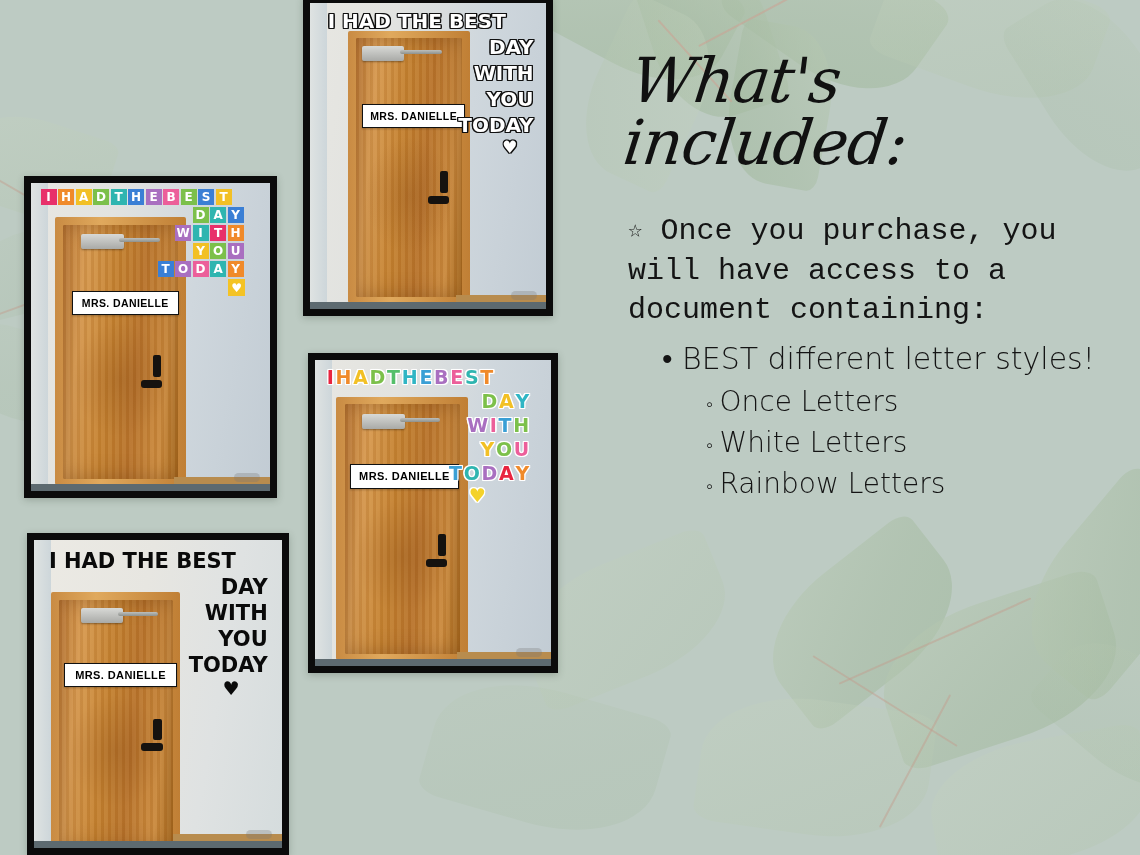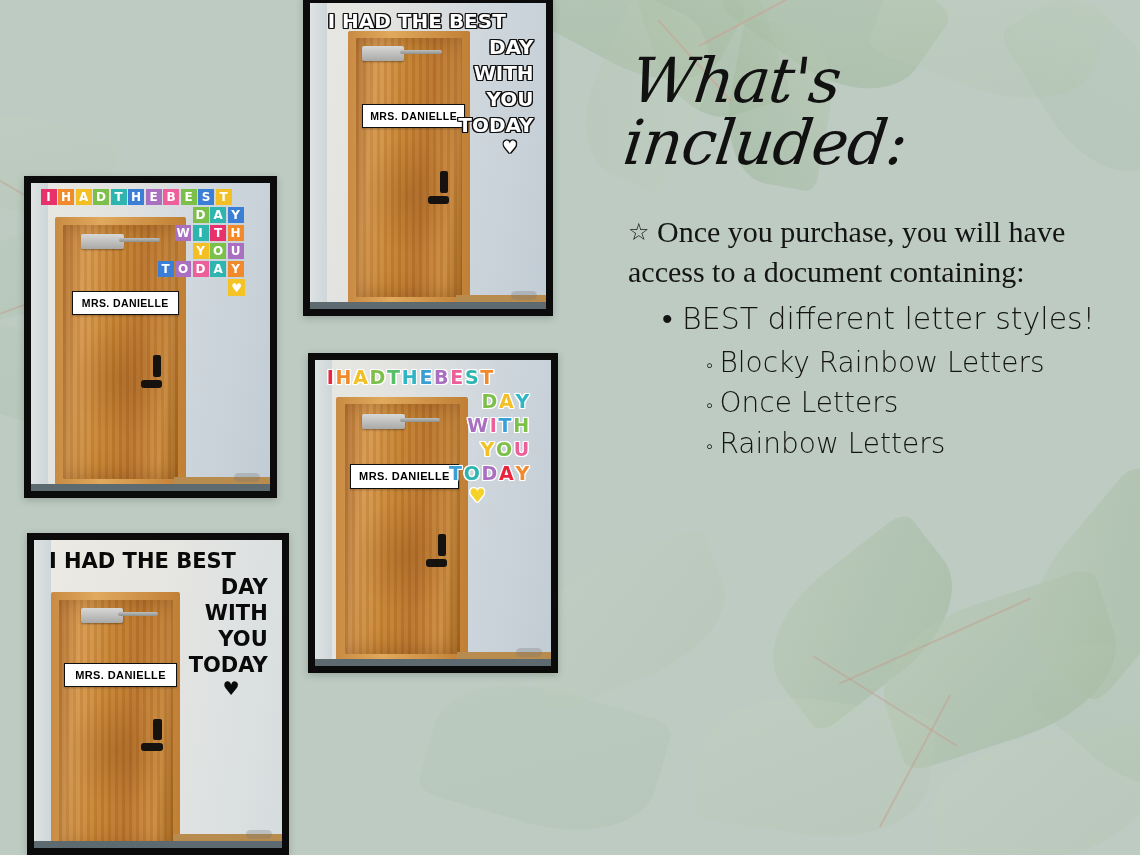--- a/index.html
+++ b/index.html
@@ -73,21 +73,21 @@
                   -1.1px -1.1px 0 #fff,1.1px 1.1px 0 #fff,1.1px -1.1px 0 #fff,-1.1px 1.1px 0 #fff,
                   0 0 2px #fff;}
   .heart{line-height:1;}
   .heart-tile{display:inline-flex;align-items:center;justify-content:center;color:#fff;}
 
   
   .panel{position:absolute;left:628px;top:50px;width:500px;}
   .script{font-family:"DejaVu Serif", serif;font-style:italic;font-weight:400;
           font-size:62px;color:#111;letter-spacing:-1px;line-height:1;
           transform:skewX(-7deg);}
-  .para{font-family:Liberation Serif, serif;font-size:30px;line-height:1.32;
+  .para{font-family:Liberation Mono, monospace;font-size:30px;line-height:1.32;
         color:#141414;font-weight:300;}
   .bullet-1{font-family:"DejaVu Sans", sans-serif;font-size:30px;line-height:1.32;
             color:#141414;margin-left:34px;font-weight:300;}
   .bullet-2{font-family:"DejaVu Sans", sans-serif;font-size:28px;line-height:1.45;
             color:#141414;margin-left:78px;font-weight:300;}
   .star{font-size:24px;vertical-align:2px;}
 </style>
 </head>
 <body>
 
@@ -331,19 +331,19 @@
       <span class="star">☆</span>
       <span>Once you purchase, you will have access to a document containing:</span>
     </div>
 
     <div class="bullet-1" style="margin-top:8px;">
       <span>•</span>
       <span>BEST different letter styles!</span>
     </div>
 
     <div id="sublist" style="margin-top:4px;">
-        <div class="bullet-2"><span style="font-size: 20px;">◦ </span><span>Blocky Rainbow Letters</span></div>
         <div class="bullet-2"><span style="font-size: 20px;">◦ </span><span>Once Letters</span></div>
+        <div class="bullet-2"><span style="font-size: 20px;">◦ </span><span>White Letters</span></div>
         <div class="bullet-2"><span style="font-size: 20px;">◦ </span><span>Rainbow Letters</span></div>
       </div>
   </div>
 
 </div>
 
 </body></html>

